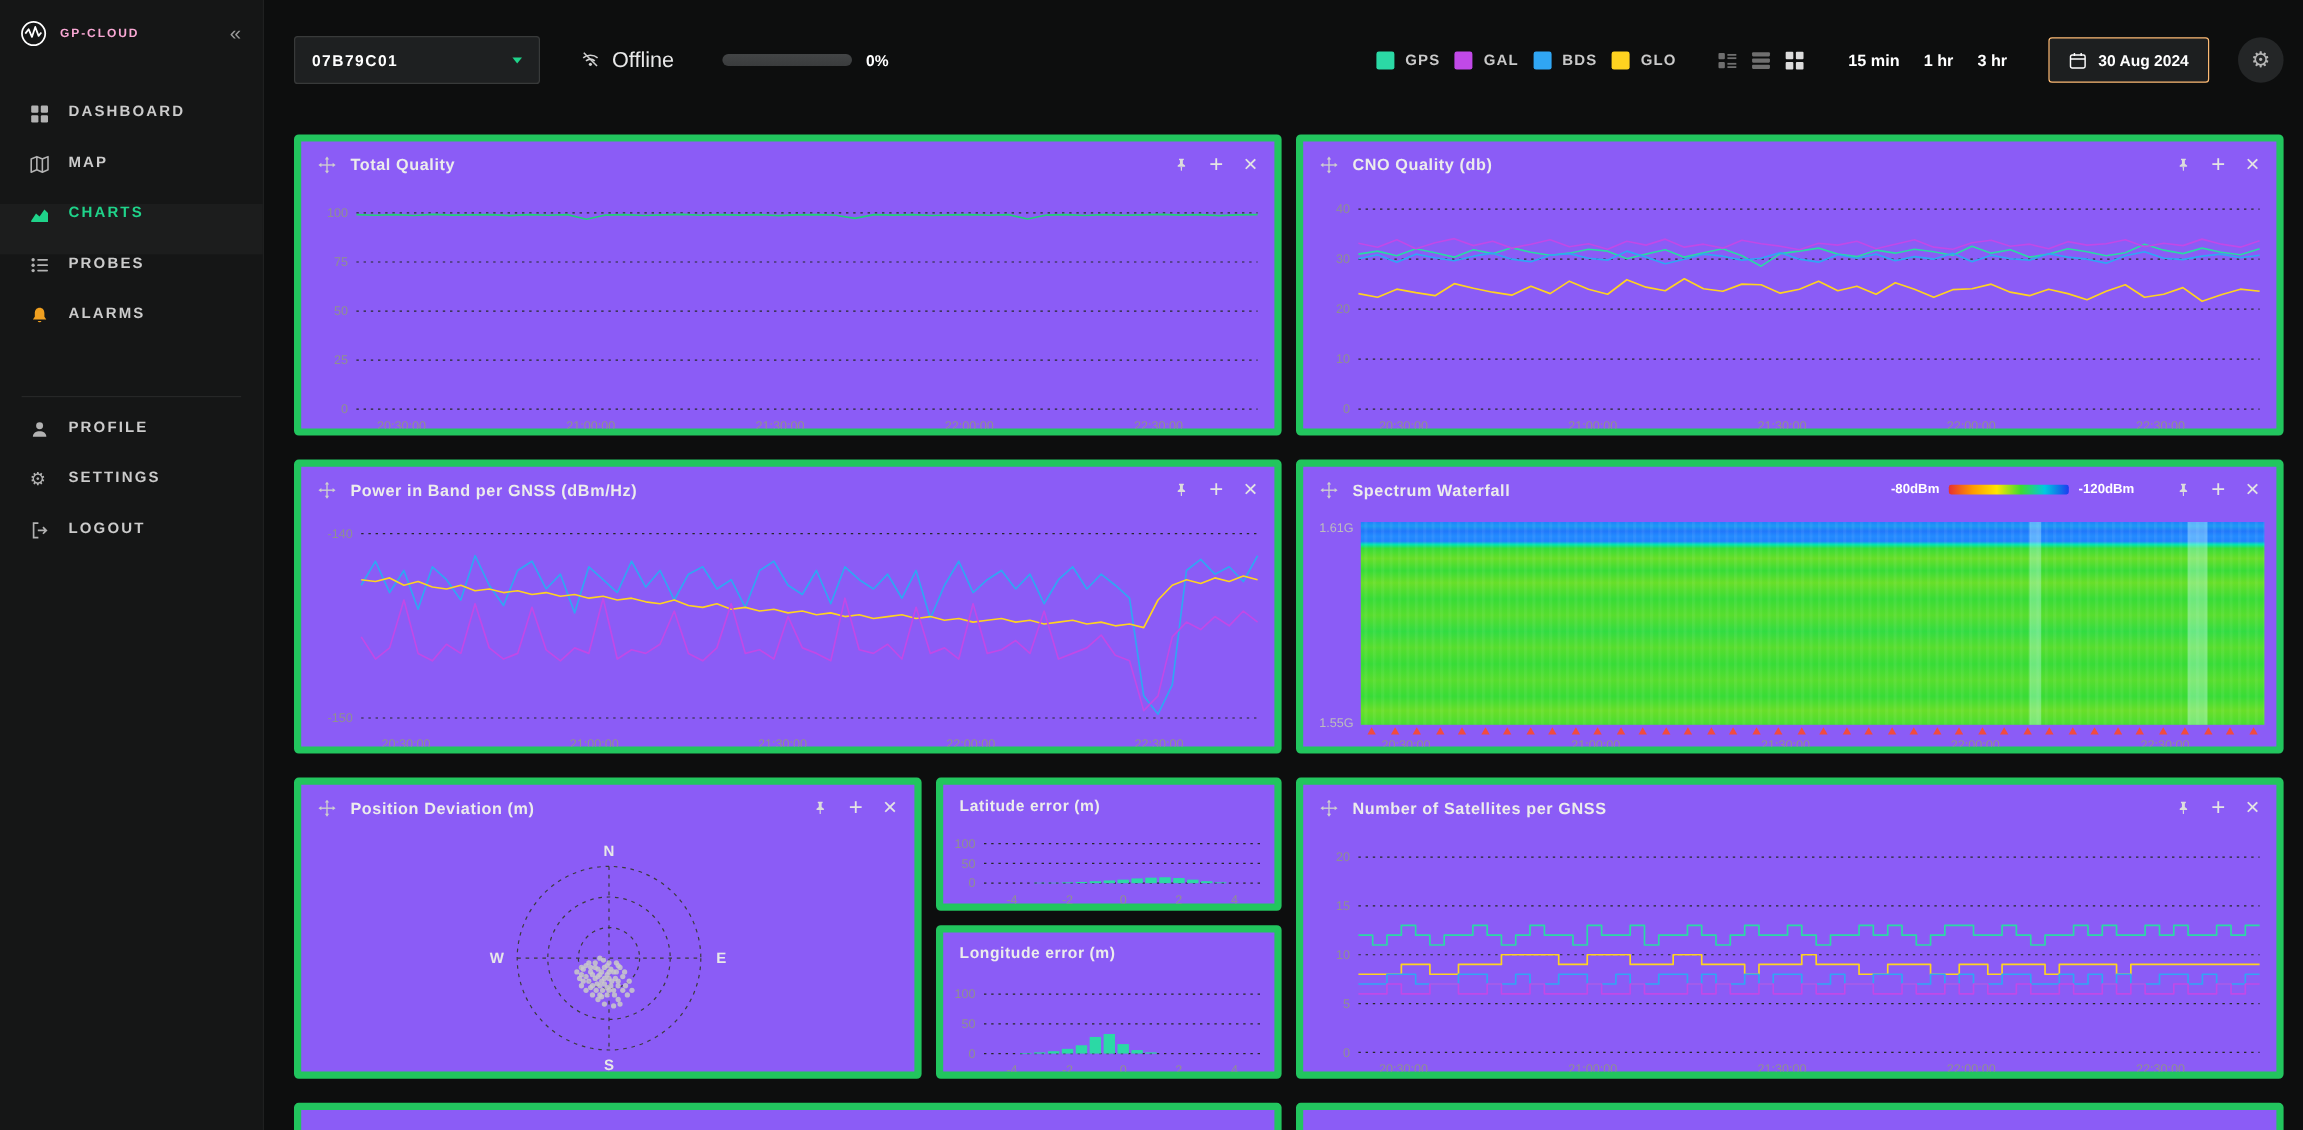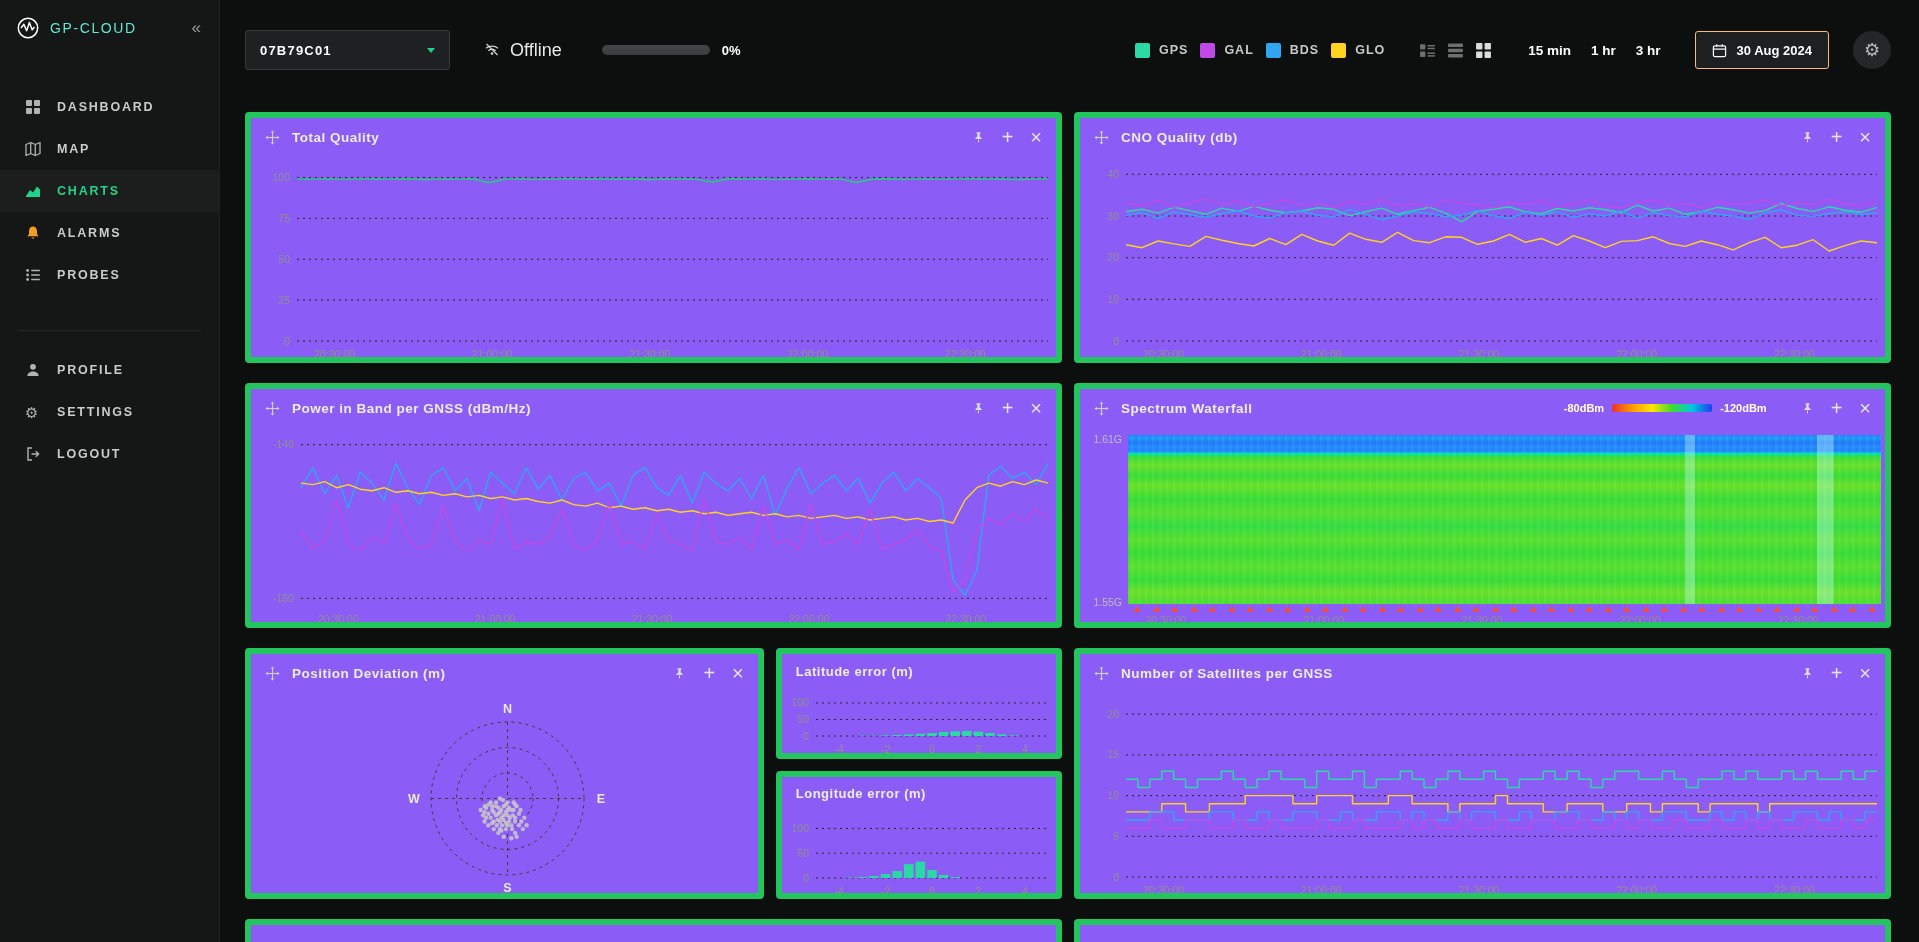--- a/index.html
+++ b/index.html
@@ -5,34 +5,34 @@
   *{margin:0;padding:0;box-sizing:border-box}
   html,body{width:1919px;height:942px;overflow:hidden;background:#0d0e0e;
     font-family:"Liberation Sans","DejaVu Sans",sans-serif}
   svg{display:block}
   svg text{font-family:inherit}
   .app{display:flex;height:100%}
 
   
   .sidebar{width:220px;background:#151616;border-right:1px solid #1f2020;flex-shrink:0;display:flex;flex-direction:column}
   .logo-row{display:flex;align-items:center;gap:10px;padding:16px 18px 12px 16px}
-  .logo-text{color:#5eead4;font-weight:400;font-size:14px;letter-spacing:1.6px}
+  .logo-text{color:#f9a8d4;font-weight:700;font-size:10px;letter-spacing:1.6px}
   .collapse{margin-left:auto;color:#9a9a9a;font-size:17px;cursor:pointer}
   .nav{margin-top:34px}
-  .nav-item{display:flex;align-items:center;gap:16px;height:42px;padding:0 24px;color:#cbcbcb;
+  .nav-item{display:flex;align-items:flex-start;gap:16px;height:42px;padding:0 24px;color:#cbcbcb;
     font-size:12.5px;font-weight:700;letter-spacing:1.8px;cursor:pointer}
   .nav-item .ni{width:17px;height:17px;color:#b2b2b2;display:inline-flex;align-items:center;justify-content:center;flex-shrink:0}
   .nav-item.active{color:#1fd38a;background:#1c1d1d}
   .nav-item.active .ni{color:#1fd38a}
   .nav-item .ni.alarm{color:#f0a020}
   .divider{border-top:1px solid #262727;margin:34px 18px 18px 18px}
   .gear-glyph{font-size:15px;line-height:1}
 
   
-  .main{flex:1;padding:0 28px 0 25px;display:flex;flex-direction:column;min-width:0}
+  .main{flex:1;padding:0 16px 0 25px;display:flex;flex-direction:column;min-width:0}
   .topbar{margin-top:28px;height:44px;display:flex;align-items:center;flex-shrink:0}
   .device{width:205px;height:40px;background:#1e2021;border:1px solid #383a3a;border-radius:3px;
     display:flex;align-items:center;padding:0 14px;color:#fff;font-weight:700;font-size:13px;letter-spacing:1.2px;cursor:pointer}
   .device .tri{margin-left:auto;width:0;height:0;border-left:4.5px solid transparent;border-right:4.5px solid transparent;border-top:5.5px solid #1fd38a}
   .status{margin-left:34px;display:flex;align-items:center;gap:10px;color:#e8e8e8;font-size:18px;font-weight:500}
   .status .ni{color:#d0d0d0;display:inline-flex}
   .progress{margin-left:40px;width:108px;height:10px;border-radius:6px;background:linear-gradient(#434546,#3a3c3d)}
   .pct{margin-left:12px;color:#fff;font-weight:700;font-size:13px}
   .legend{margin-left:auto;display:flex;gap:12px;align-items:center}
   .leg-item{display:flex;align-items:center;gap:9px;cursor:pointer}
@@ -110,40 +110,40 @@
       </div>
       <div class="nav-item active">
         <span class="ni">
           <svg viewBox="0 0 16 16" width="16" height="16">
             <path d="M1 13 L5 7 L8 9.5 L12 3.5 L15 6.5 V14 H1 Z" fill="currentColor"></path>
           </svg>
         </span>
         <span>CHARTS</span>
       </div>
       <div class="nav-item">
-        <span class="ni alarm">
-          <svg viewBox="0 0 16 16" width="16" height="16" fill="currentColor">
-            <path d="M8 1.5 C5.6 1.5 4 3.3 4 6 v3 L2.4 11.3 h11.2 L12 9 V6 c0-2.7-1.6-4.5-4-4.5z"></path>
-            <path d="M6.4 12.5 a1.7 1.7 0 0 0 3.2 0z"></path>
-          </svg>
-        </span>
-        <span>ALARMS</span>
-      </div>
-      <div class="nav-item">
         <span class="ni">
           <svg viewBox="0 0 16 16" width="16" height="16" fill="currentColor">
             <circle cx="2.6" cy="3.5" r="1.4"></circle>
               <rect x="6" y="2.8" width="9" height="1.4" rx=".7"></rect>
             <circle cx="2.6" cy="8" r="1.4"></circle>
               <rect x="6" y="7.3" width="9" height="1.4" rx=".7"></rect>
             <circle cx="2.6" cy="12.5" r="1.4"></circle>
               <rect x="6" y="11.8" width="9" height="1.4" rx=".7"></rect>
           </svg>
         </span>
         <span>PROBES</span>
+      </div>
+      <div class="nav-item">
+        <span class="ni alarm">
+          <svg viewBox="0 0 16 16" width="16" height="16" fill="currentColor">
+            <path d="M8 1.5 C5.6 1.5 4 3.3 4 6 v3 L2.4 11.3 h11.2 L12 9 V6 c0-2.7-1.6-4.5-4-4.5z"></path>
+            <path d="M6.4 12.5 a1.7 1.7 0 0 0 3.2 0z"></path>
+          </svg>
+        </span>
+        <span>ALARMS</span>
       </div>
     </nav>
 
     <div class="divider"></div>
 
     <nav>
       <div class="nav-item">
         <span class="ni">
           <svg viewBox="0 0 16 16" width="16" height="16" fill="currentColor">
             <circle cx="8" cy="4.8" r="2.9"></circle>

